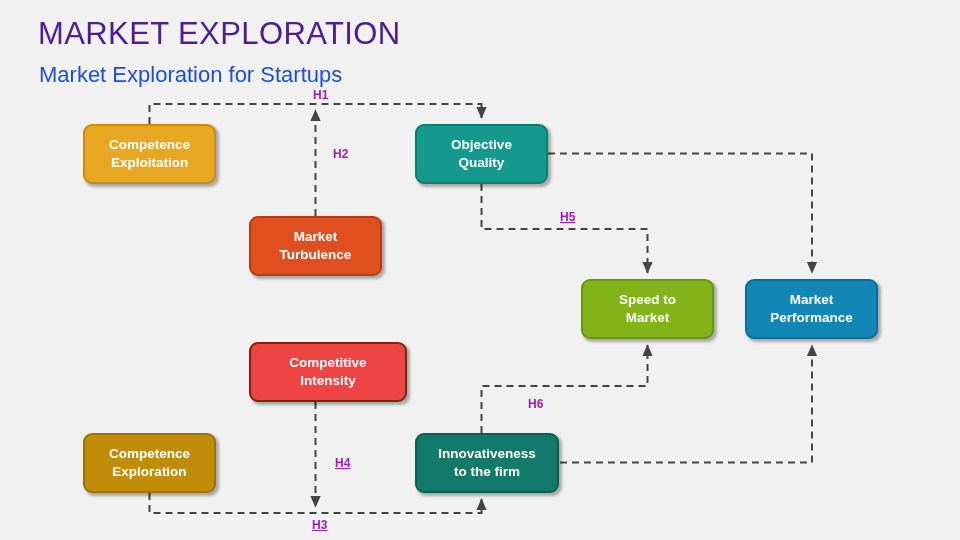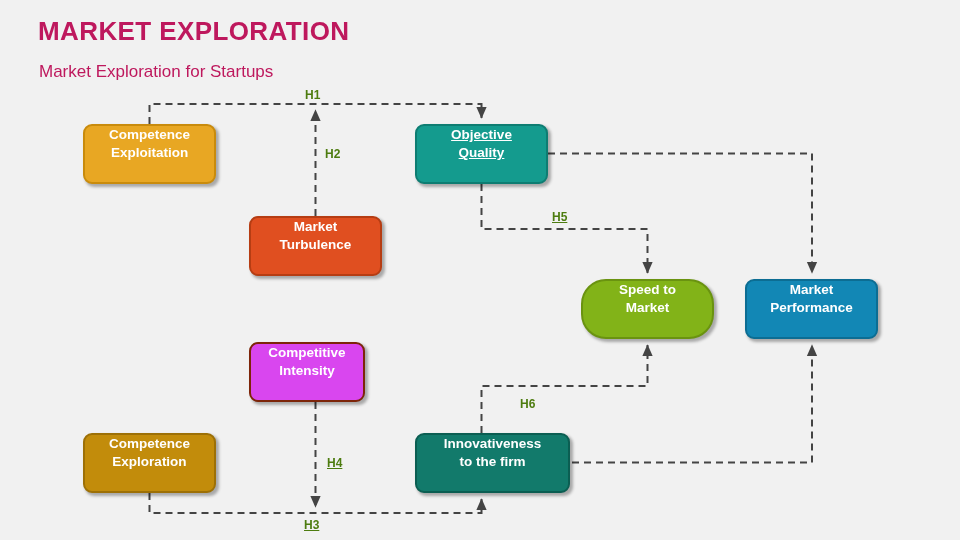--- a/index.html
+++ b/index.html
@@ -16,70 +16,71 @@
   #slide {
     position: relative;
     width: 960px;
     height: 540px;
     background: #f1f1f1;
   }
   #title {
     position: absolute;
     left: 38px;
     top: 16px;
-    font-size: 26px;
-    font-weight: bold;
-    color: #be185d;
+    font-size: 31px;
+    font-weight: normal;
+    color: #4c1d95;
     letter-spacing: 0.4px;
     white-space: nowrap;
   }
   #subtitle {
     position: absolute;
     left: 39px;
     top: 62px;
-    font-size: 17px;
+    font-size: 22px;
     font-weight: normal;
-    color: #be185d;
+    color: #1d4ed8;
     white-space: nowrap;
   }
   #connectors {
     position: absolute;
     left: 0;
     top: 0;
     width: 960px;
     height: 540px;
   }
   .node {
     position: absolute;
     box-sizing: border-box;
     border-radius: 9px;
     border-style: solid;
     border-width: 2px;
     display: flex;
-    align-items: flex-start;
+    align-items: center;
     justify-content: center;
     text-align: center;
     color: #ffffff;
     font-size: 13.5px;
     font-weight: bold;
     line-height: 1.35;
     box-shadow: 2.5px 2.5px 3px rgba(0,0,0,0.30);
     z-index: 3;
   }
   .node .label {
     padding: 0 6px;
     white-space: pre-line;
   }
   .hyp {
     position: absolute;
     font-size: 12px;
     font-weight: bold;
-    color: #4d7c0f;
+    color: #a21caf;
     z-index: 4;
     white-space: nowrap;
+    margin-left: 8px;
   }
 </style>
 </head>
 <body>
 
 <div id="slide">
 
   <div id="title">MARKET EXPLORATION</div>
   <div id="subtitle">Market Exploration for Startups</div>
 
@@ -103,41 +104,41 @@
 
   <div id="nodes-layer">
       <div class="node" style="left: 83px; top: 124px; width: 133px; height: 60px; background: rgb(232, 167, 35); border-color: rgb(201, 139, 12);">
         <span class="label">Competence
 Exploitation</span>
       </div>
       <div class="node" style="left: 249px; top: 216px; width: 133px; height: 60px; background: rgb(224, 79, 32); border-color: rgb(182, 61, 19);">
         <span class="label">Market
 Turbulence</span>
       </div>
-      <div class="node" style="left: 415px; top: 124px; width: 133px; height: 60px; background: rgb(20, 155, 142); border-color: rgb(13, 125, 114); text-decoration: underline;">
+      <div class="node" style="left: 415px; top: 124px; width: 133px; height: 60px; background: rgb(20, 155, 142); border-color: rgb(13, 125, 114);">
         <span class="label">Objective
 Quality</span>
       </div>
-      <div class="node" style="left: 581px; top: 279px; width: 133px; height: 60px; background: rgb(130, 179, 24); border-color: rgb(106, 147, 16); border-radius: 25px;">
+      <div class="node" style="left: 581px; top: 279px; width: 133px; height: 60px; background: rgb(130, 179, 24); border-color: rgb(106, 147, 16);">
         <span class="label">Speed to
 Market</span>
       </div>
       <div class="node" style="left: 745px; top: 279px; width: 133px; height: 60px; background: rgb(18, 135, 181); border-color: rgb(12, 109, 147);">
         <span class="label">Market
 Performance</span>
       </div>
-      <div class="node" style="left: 249px; top: 342px; width: 116px; height: 60px; background: #d946ef; border-color: rgb(125, 37, 9);">
+      <div class="node" style="left: 249px; top: 342px; width: 158px; height: 60px; background: #ef4444; border-color: rgb(125, 37, 9);">
         <span class="label">Competitive
 Intensity</span>
       </div>
       <div class="node" style="left: 83px; top: 433px; width: 133px; height: 60px; background: rgb(194, 140, 11); border-color: rgb(157, 112, 6);">
         <span class="label">Competence
 Exploration</span>
       </div>
-      <div class="node" style="left: 415px; top: 433px; width: 155px; height: 60px; background: rgb(18, 122, 107); border-color: rgb(11, 94, 82);">
+      <div class="node" style="left: 415px; top: 433px; width: 144px; height: 60px; background: rgb(18, 122, 107); border-color: rgb(11, 94, 82);">
         <span class="label">Innovativeness
 to the firm</span>
       </div>
     </div>
   <div id="hyp-layer">
       <div class="hyp" style="left: 305px; top: 88px;">H1</div>
       <div class="hyp" style="left: 325px; top: 147px;">H2</div>
       <div class="hyp" style="left: 304px; top: 518px; text-decoration: underline;">H3</div>
       <div class="hyp" style="left: 327px; top: 456px; text-decoration: underline;">H4</div>
       <div class="hyp" style="left: 552px; top: 210px; text-decoration: underline;">H5</div>

